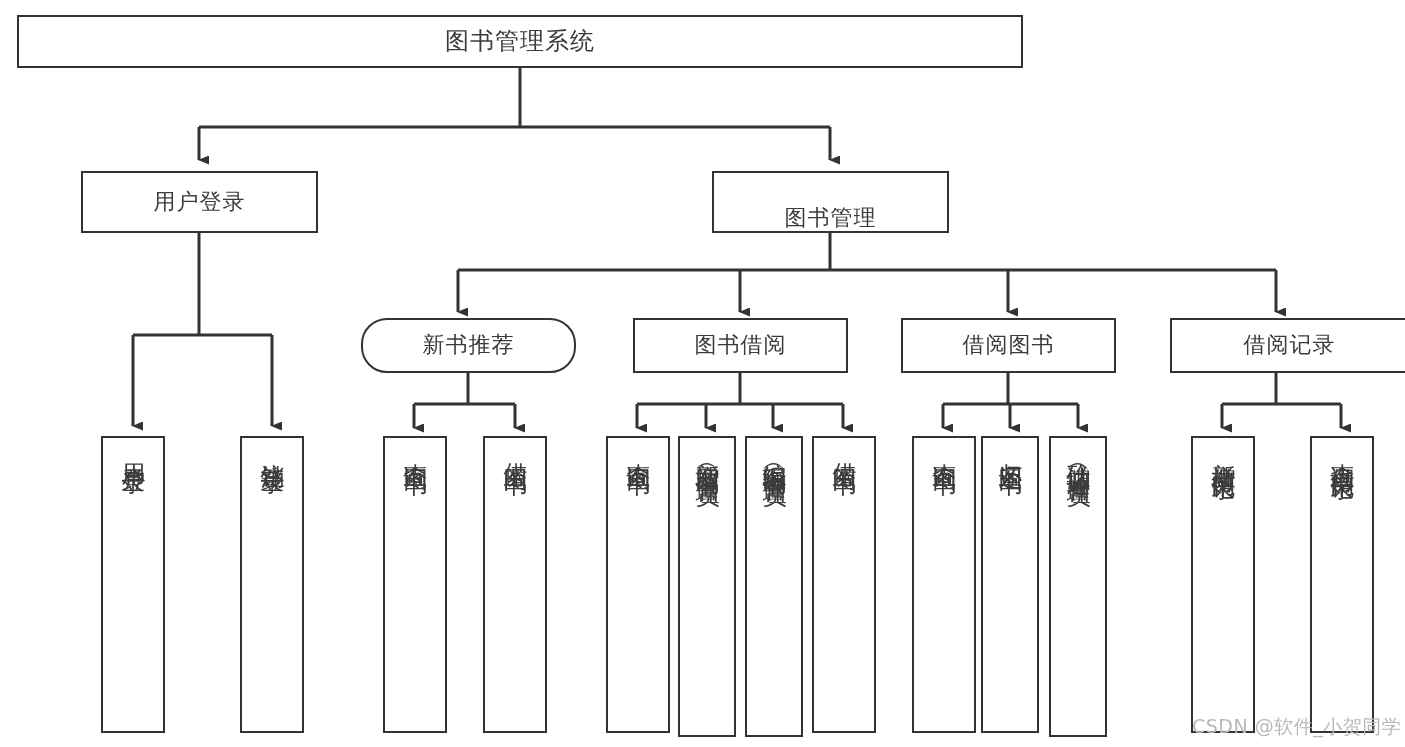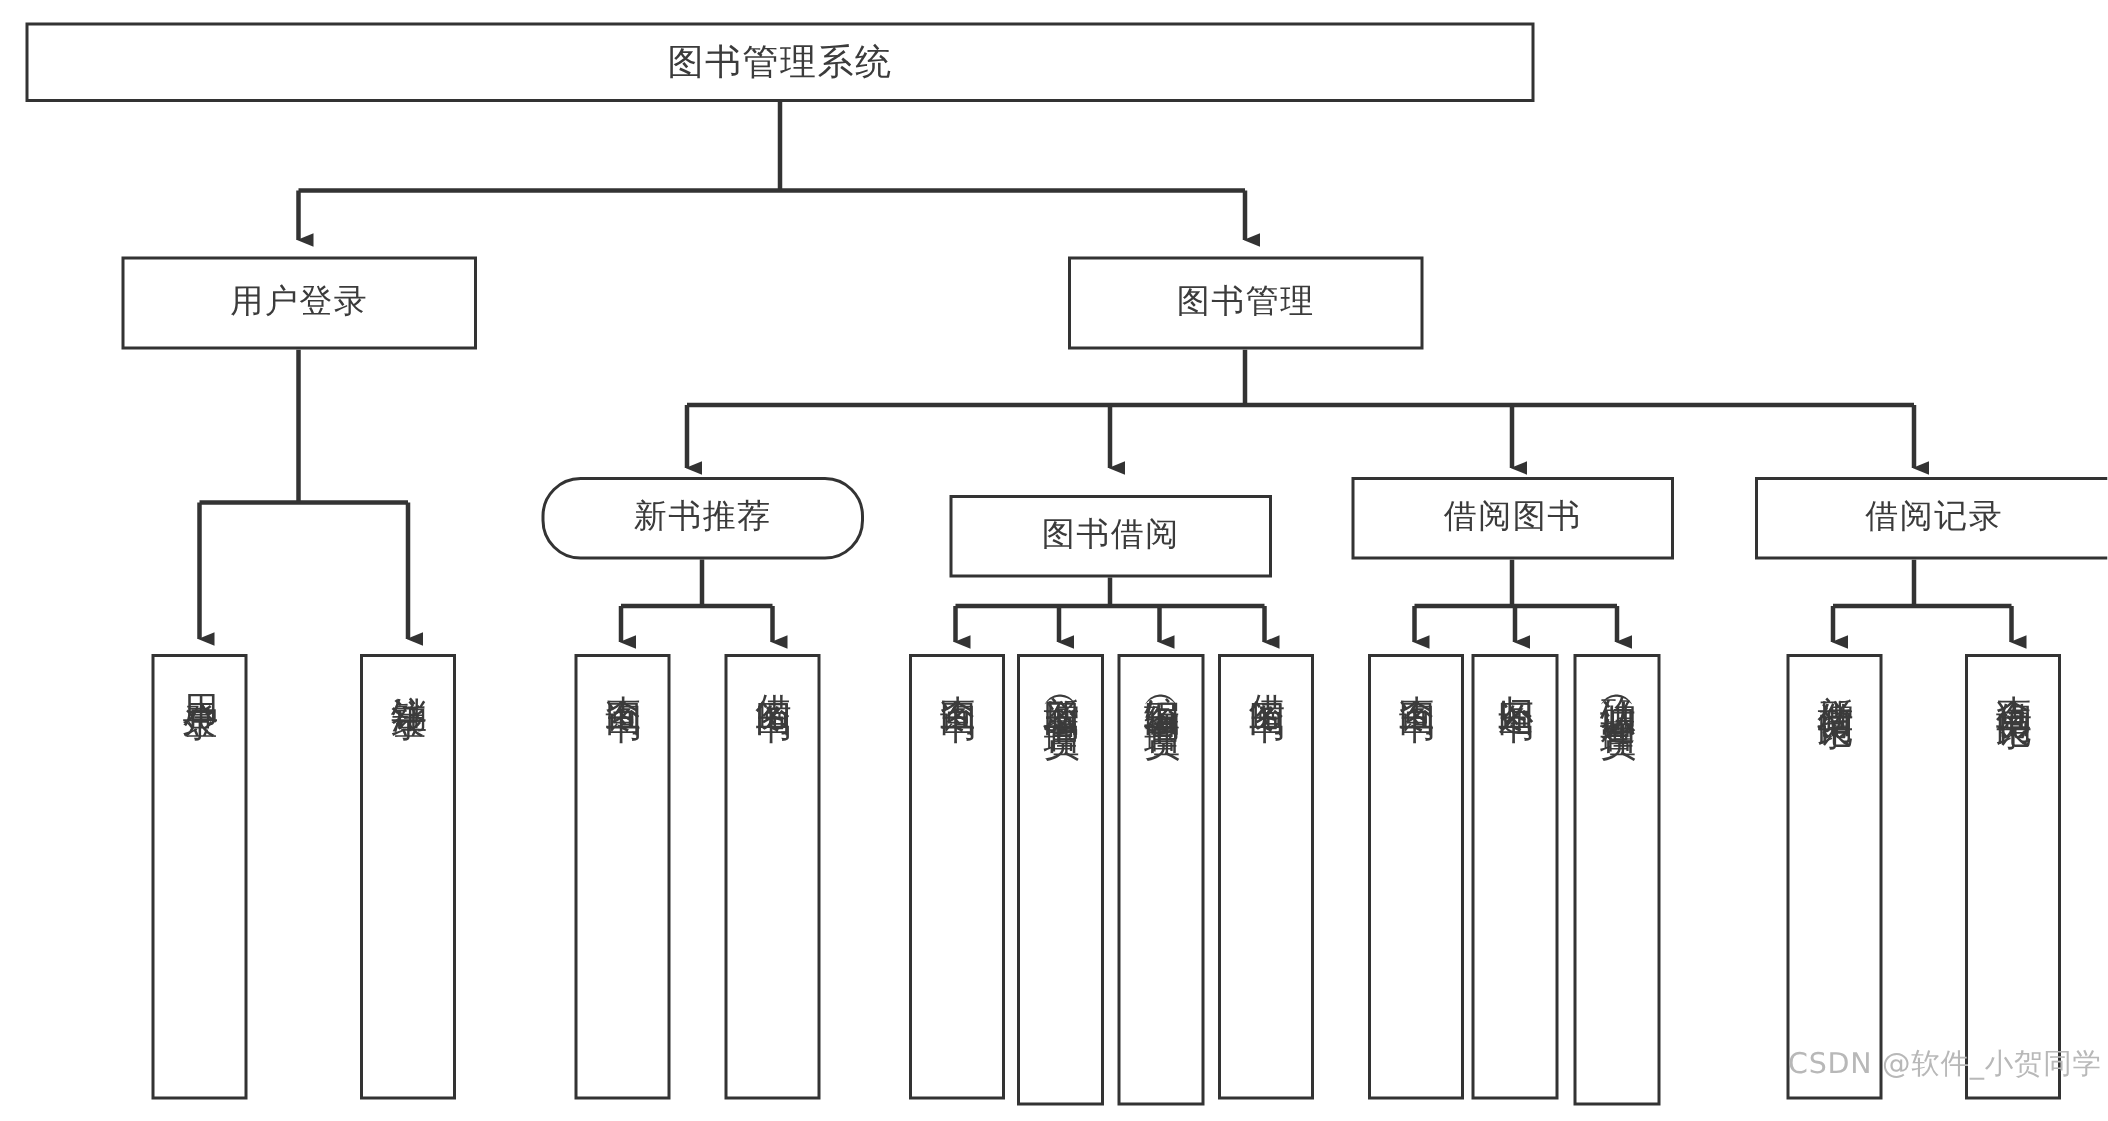--- a/index.html
+++ b/index.html
@@ -128,28 +128,28 @@
     </g>
   </svg>
 
   <div class="node horiz root" style="left:17px; top:15px; width:1006px; height:53px;">
     <span class="label">图书管理系统</span>
   </div>
 
   <div class="node horiz" style="left:81px; top:171px; width:237px; height:62px;">
     <span class="label">用户登录</span>
   </div>
-  <div class="node horiz" style="left:712px; top:171px; width:237px; height:62px;">
+  <div class="node horiz" style="left:712px; top:171px; width:237px; height:62px;align-items:flex-end;">
     <span class="label">图书管理</span>
   </div>
 
   <div class="node horiz" style="left:361px; top:318px; width:215px; height:55px;border-radius:26px;">
     <span class="label">新书推荐</span>
   </div>
-  <div class="node horiz" style="left:633px; top:330px; width:215px; height:55px;">
+  <div class="node horiz" style="left:633px; top:318px; width:215px; height:55px;">
     <span class="label">图书借阅</span>
   </div>
   <div class="node horiz" style="left:901px; top:318px; width:215px; height:55px;">
     <span class="label">借阅图书</span>
   </div>
   <div class="node horiz" style="left:1170px; top:318px; width:239px; height:55px;">
     <span class="label">借阅记录</span>
   </div>
 
   <div class="node vert" style="left:101px; top:436px; width:64px; height:297px;">
@@ -189,15 +189,15 @@
     <span class="label">确认归还（管理员）</span>
   </div>
 
   <div class="node vert" style="left:1191px; top:436px; width:64px; height:297px;">
     <span class="label">新增借阅记录</span>
   </div>
   <div class="node vert" style="left:1310px; top:436px; width:64px; height:297px;">
     <span class="label">查询借阅记录</span>
   </div>
 
-  <div class="watermark" style="left:1192px; top:696px;">CSDN @软件_小贺同学</div>
+  <div class="watermark" style="left:1192px; top:714px;">CSDN @软件_小贺同学</div>
 
 </div>
 
 </body></html>

